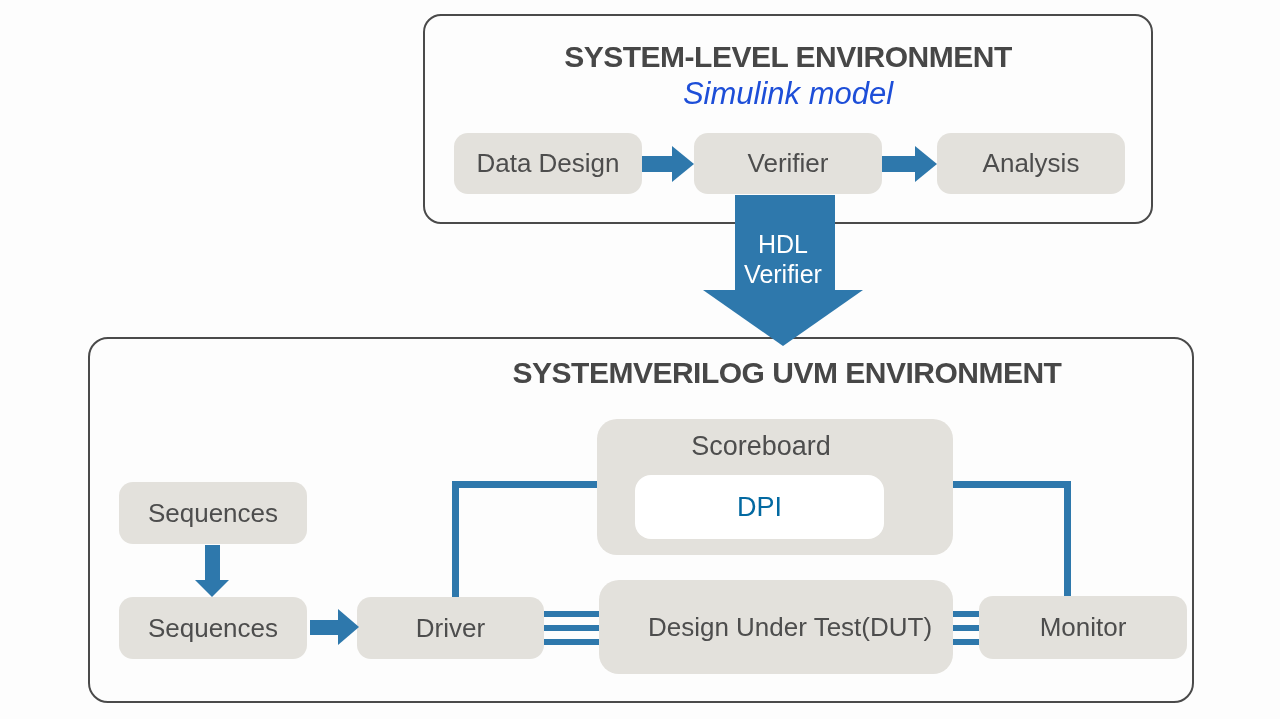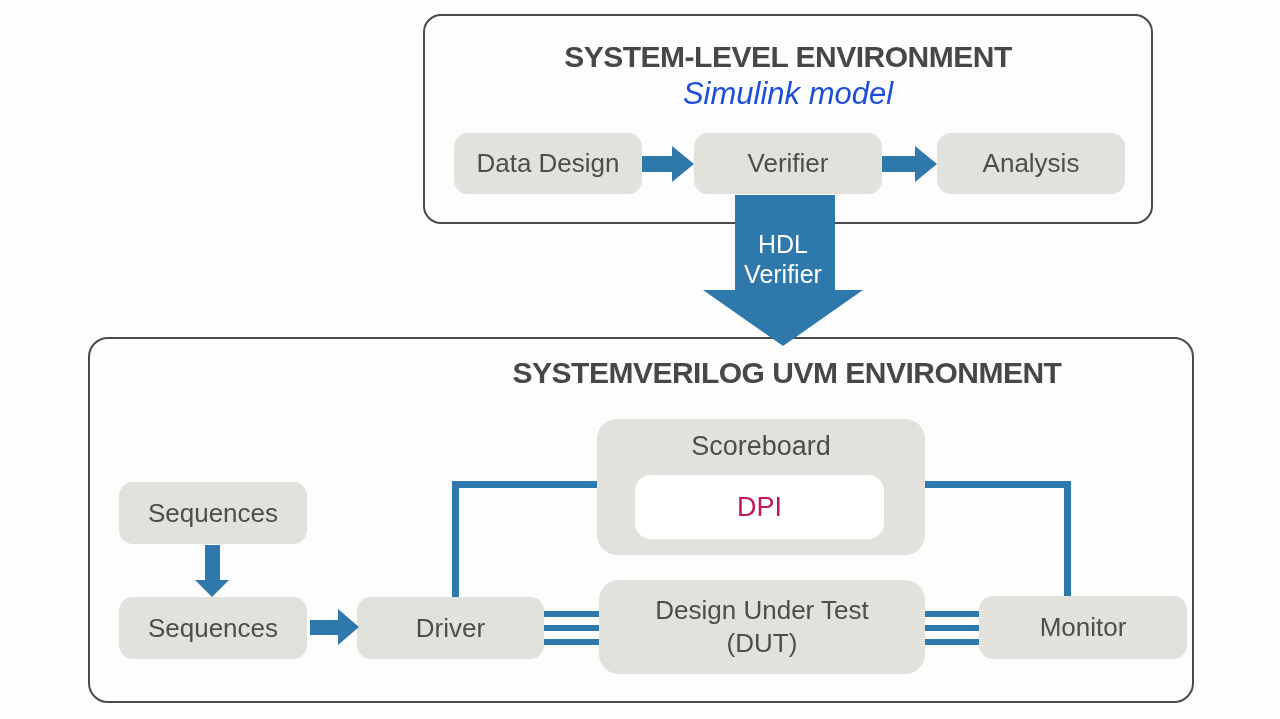--- a/index.html
+++ b/index.html
@@ -19,42 +19,42 @@
   }
   .panel-subtitle{
     position:absolute;text-align:center;font-style:italic;font-size:31px;
     color:#1d4ed8;white-space:nowrap;
   }
   .gblock{
     position:absolute;background:#e3e1dc;border-radius:14px;z-index:2;
     display:flex;align-items:center;justify-content:center;
     font-size:26px;color:#4d4d4d;
   }
-  .bigblock{border-radius:20px;}
+  .bigblock{border-radius:20px;padding-left:28px;}
   .dpi{
     position:absolute;background:#ffffff;border-radius:16px;
     display:flex;align-items:center;justify-content:center;
-    font-size:27px;color:#be185d;
+    font-size:27px;color:#0369a1;
   }
   .shaft{position:absolute;background:#2e78ac;z-index:3;}
   .tri{position:absolute;width:0;height:0;z-index:3;}
   .tri-right{border-top:18px solid transparent;border-bottom:18px solid transparent;border-left:22px solid #2e78ac;}
   .tri-down-sm{border-left:17px solid transparent;border-right:17px solid transparent;border-top:17px solid #2e78ac;}
   .bigarrow-body{position:absolute;left:735px;top:195px;width:100px;height:96px;background:#2e78ac;z-index:5;}
   .bigarrow-head{
     position:absolute;left:703px;top:290px;width:0;height:0;z-index:5;
     border-left:80px solid transparent;border-right:80px solid transparent;
     border-top:56px solid #2e78ac;
   }
   .bigarrow-text{
     position:absolute;left:695px;top:229px;width:176px;z-index:6;
     text-align:center;color:#ffffff;font-size:25px;line-height:30px;
   }
   .line{position:absolute;background:#2e78ac;z-index:1;}
-  .two-line{flex-direction:column;line-height:33px;}
+  .two-line{line-height:33px;}
 </style>
 </head>
 <body>
 
 <div class="canvas">
 
   <div class="panel" style="left:423px;top:14px;width:730px;height:210px;">
     <div class="panel-title" style="left:0;width:726px;top:24px;">SYSTEM-LEVEL ENVIRONMENT</div>
     <div class="panel-subtitle" style="left:0;width:726px;top:60px;">Simulink model</div>
 

